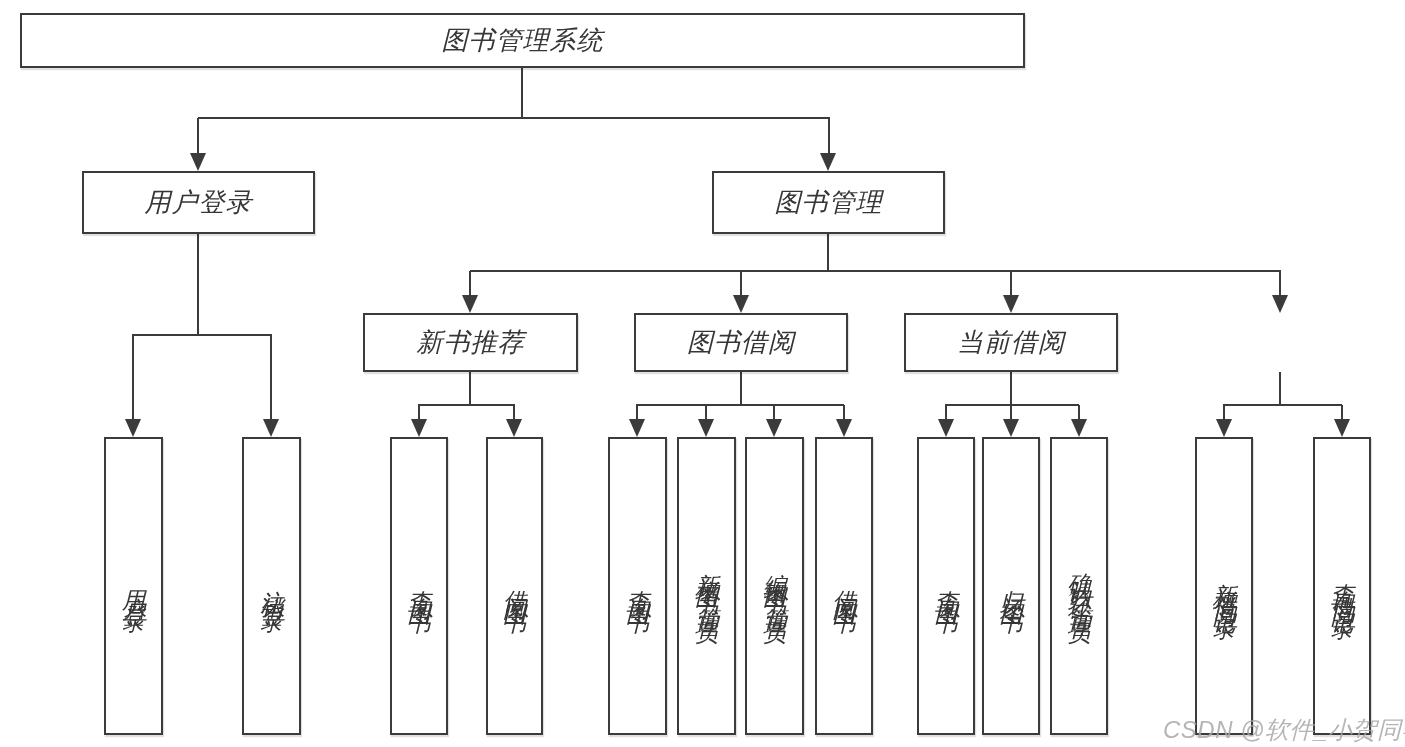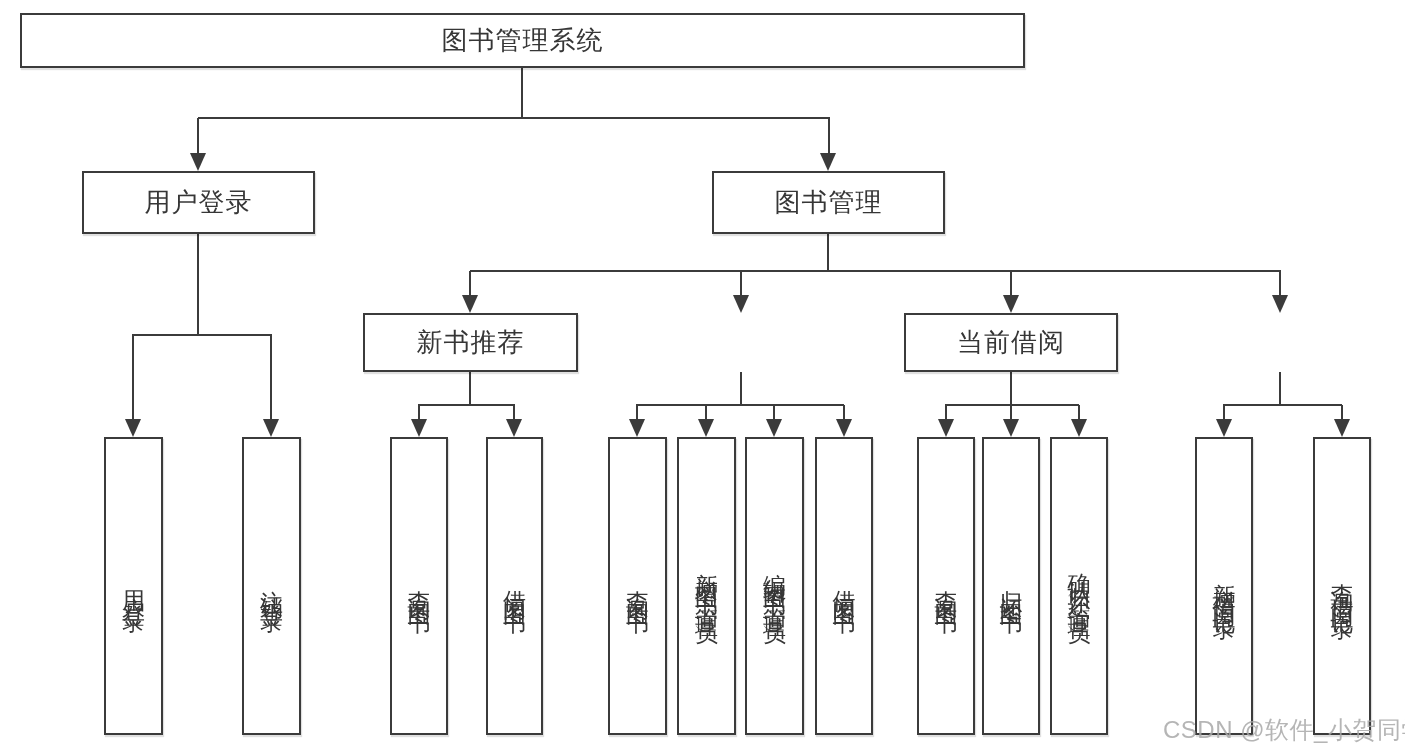--- a/index.html
+++ b/index.html
@@ -6,20 +6,21 @@
   body {
     font-family: "Liberation Sans", "DejaVu Sans", sans-serif;
     background: #ffffff;
   }
   .canvas {
     position: relative;
     width: 1405px;
     height: 747px;
     background: #ffffff;
     overflow: hidden;
+    font-style: italic;
   }
   .box {
     position: absolute;
     box-sizing: border-box;
     background: #ffffff;
     border: 2.5px solid #3b3b3b;
     display: flex;
     align-items: center;
     justify-content: center;
     box-shadow: 1px 2px 1px rgba(0,0,0,0.12);
@@ -79,20 +80,23 @@
   </div>
 
   <div class="box h" style="left:712px;top:171px;width:233px;height:63px">
     <span>图书管理</span>
   </div>
 
   <div class="box h" style="left:363px;top:313px;width:215px;height:59px">
     <span>新书推荐</span>
   </div>
 
+  <div class="box h" style="left:634px;top:313px;width:214px;height:59px">
+    <span>图书借阅</span>
+  </div>
 
   <div class="box h" style="left:904px;top:313px;width:214px;height:59px">
     <span>当前借阅</span>
   </div>
 
 
   <div class="box v" style="left:104px;top:437px;width:59px;height:298px">
     <span>用户登录</span>
   </div>
   <div class="box v" style="left:242px;top:437px;width:59px;height:298px">

